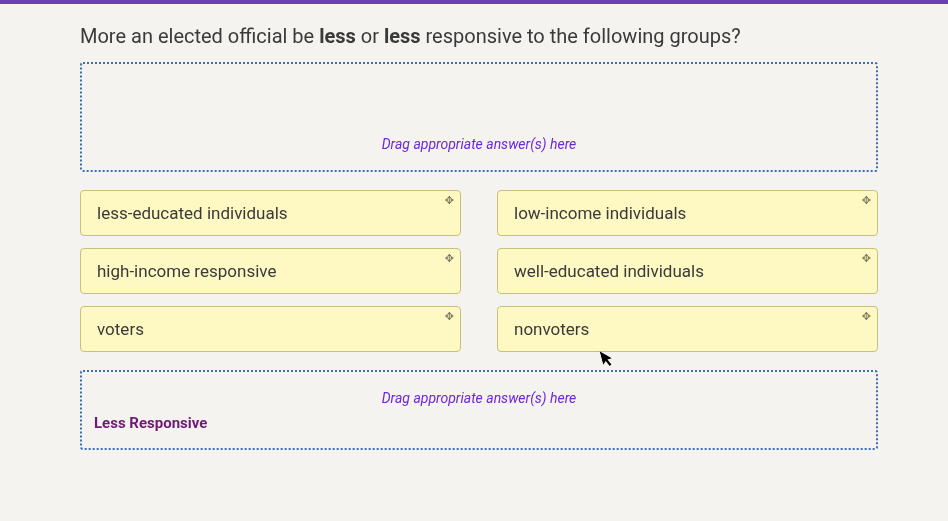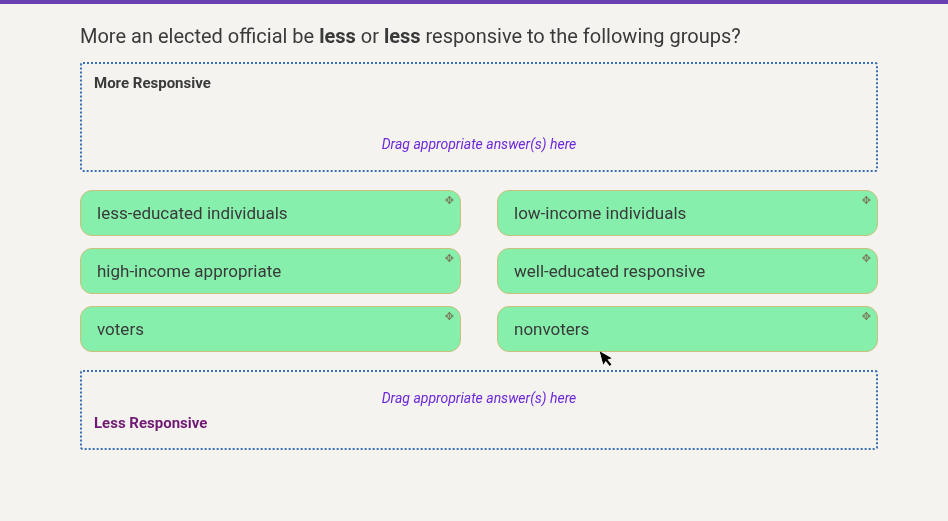--- a/index.html
+++ b/index.html
@@ -73,23 +73,23 @@
       top: 18px;
     }
     .cards {
       display: grid;
       grid-template-columns: 1fr 1fr;
       column-gap: 36px;
       row-gap: 12px;
       margin-bottom: 18px;
     }
     .card {
-      background: #86efac;
+      background: #fef9c3;
       border: 1px solid #c9c07a;
-      border-radius: 12px;
+      border-radius: 4px;
       padding: 12px 16px;
       font-size: 17px;
       color: #3a3a3a;
       position: relative;
       cursor: move;
     }
     .card .move-icon {
       position: absolute;
       top: 4px;
       right: 6px;
@@ -112,39 +112,38 @@
 
 <div class="purple-bar"></div>
 
 <div class="content">
 
   <div class="question">
     <span>More an elected official be </span><b>less</b><span> or </span><b>less</b><span> responsive to the following groups?</span>
   </div>
 
   <div class="drop-zone">
-    <div class="zone-label-top">More Responsive</div>
     <div class="zone-hint zone-hint-top">Drag appropriate answer(s) here</div>
   </div>
 
   <div class="cards">
     <div class="card">
       <span>less-educated individuals</span>
       <span class="move-icon">✥</span>
     </div>
     <div class="card">
       <span>low-income individuals</span>
       <span class="move-icon">✥</span>
     </div>
     <div class="card">
-      <span>high-income appropriate</span>
+      <span>high-income responsive</span>
       <span class="move-icon">✥</span>
     </div>
     <div class="card">
-      <span>well-educated responsive</span>
+      <span>well-educated individuals</span>
       <span class="move-icon">✥</span>
     </div>
     <div class="card">
       <span>voters</span>
       <span class="move-icon">✥</span>
     </div>
     <div class="card">
       <span>nonvoters</span>
       <span class="move-icon">✥</span>
     </div>

